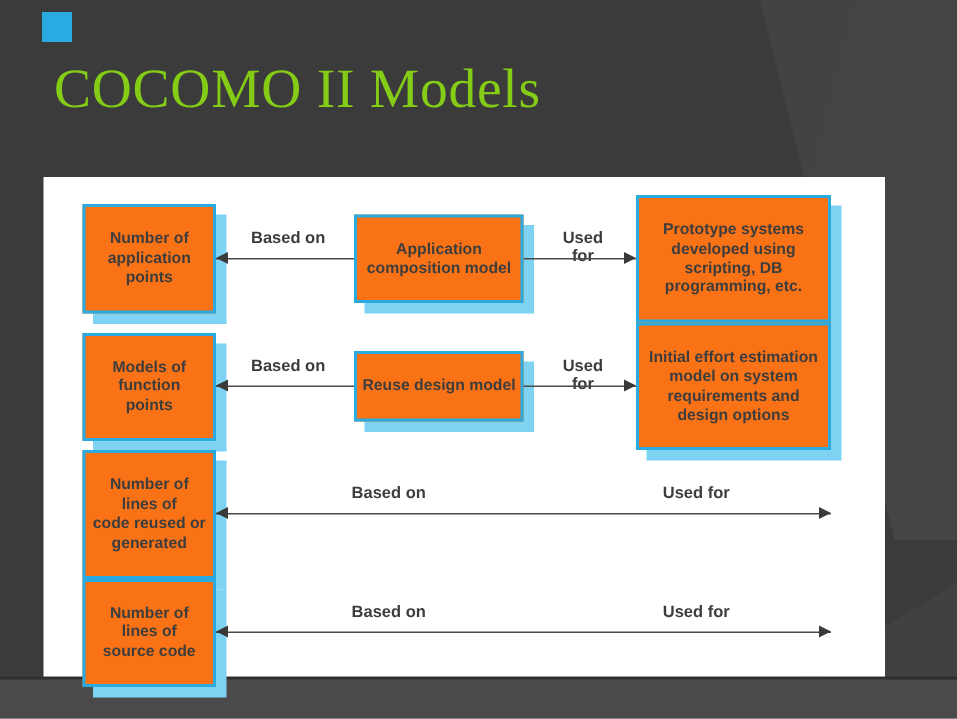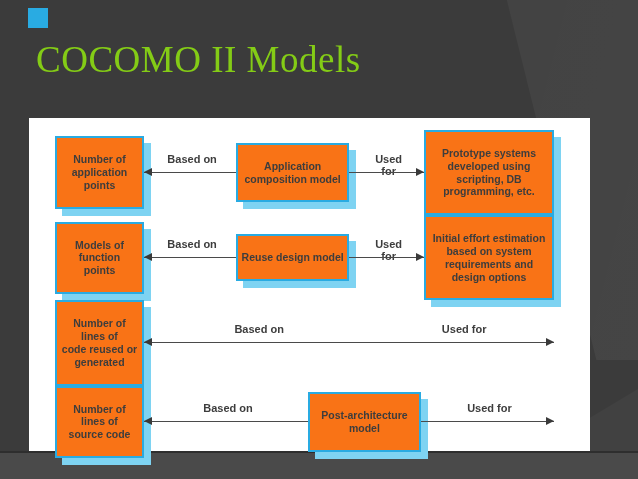--- a/index.html
+++ b/index.html
@@ -125,21 +125,21 @@
       <span class="arrow-line"></span>
       <span class="head head-left"></span>
     </div>
     <div class="box box-center">Reuse design model</div>
     <div class="arrow arrow-2">
       <span class="arrow-label">Used for</span>
       <span class="arrow-line"></span>
       <span class="head head-right"></span>
     </div>
     <div class="box box-right">Initial effort estimation
-based on system
+model on system
 requirements and
 design options</div>
   </div>
 
   <div class="drow">
     <div class="box box-left">Number of lines of
 code reused or
 generated</div>
     <div class="arrow arrow-1">
       <span class="arrow-label">Based on</span>
@@ -154,22 +154,20 @@
   </div>
 
   <div class="drow">
     <div class="box box-left">Number of lines of
 source code</div>
     <div class="arrow arrow-1">
       <span class="arrow-label">Based on</span>
       <span class="arrow-line"></span>
       <span class="head head-left"></span>
     </div>
-    <div class="box box-center">Post-architecture
-model</div>
     <div class="arrow arrow-2">
       <span class="arrow-label">Used for</span>
       <span class="arrow-line"></span>
       <span class="head head-right"></span>
     </div>
   </div>
 
 </div>
 
 </body></html>

